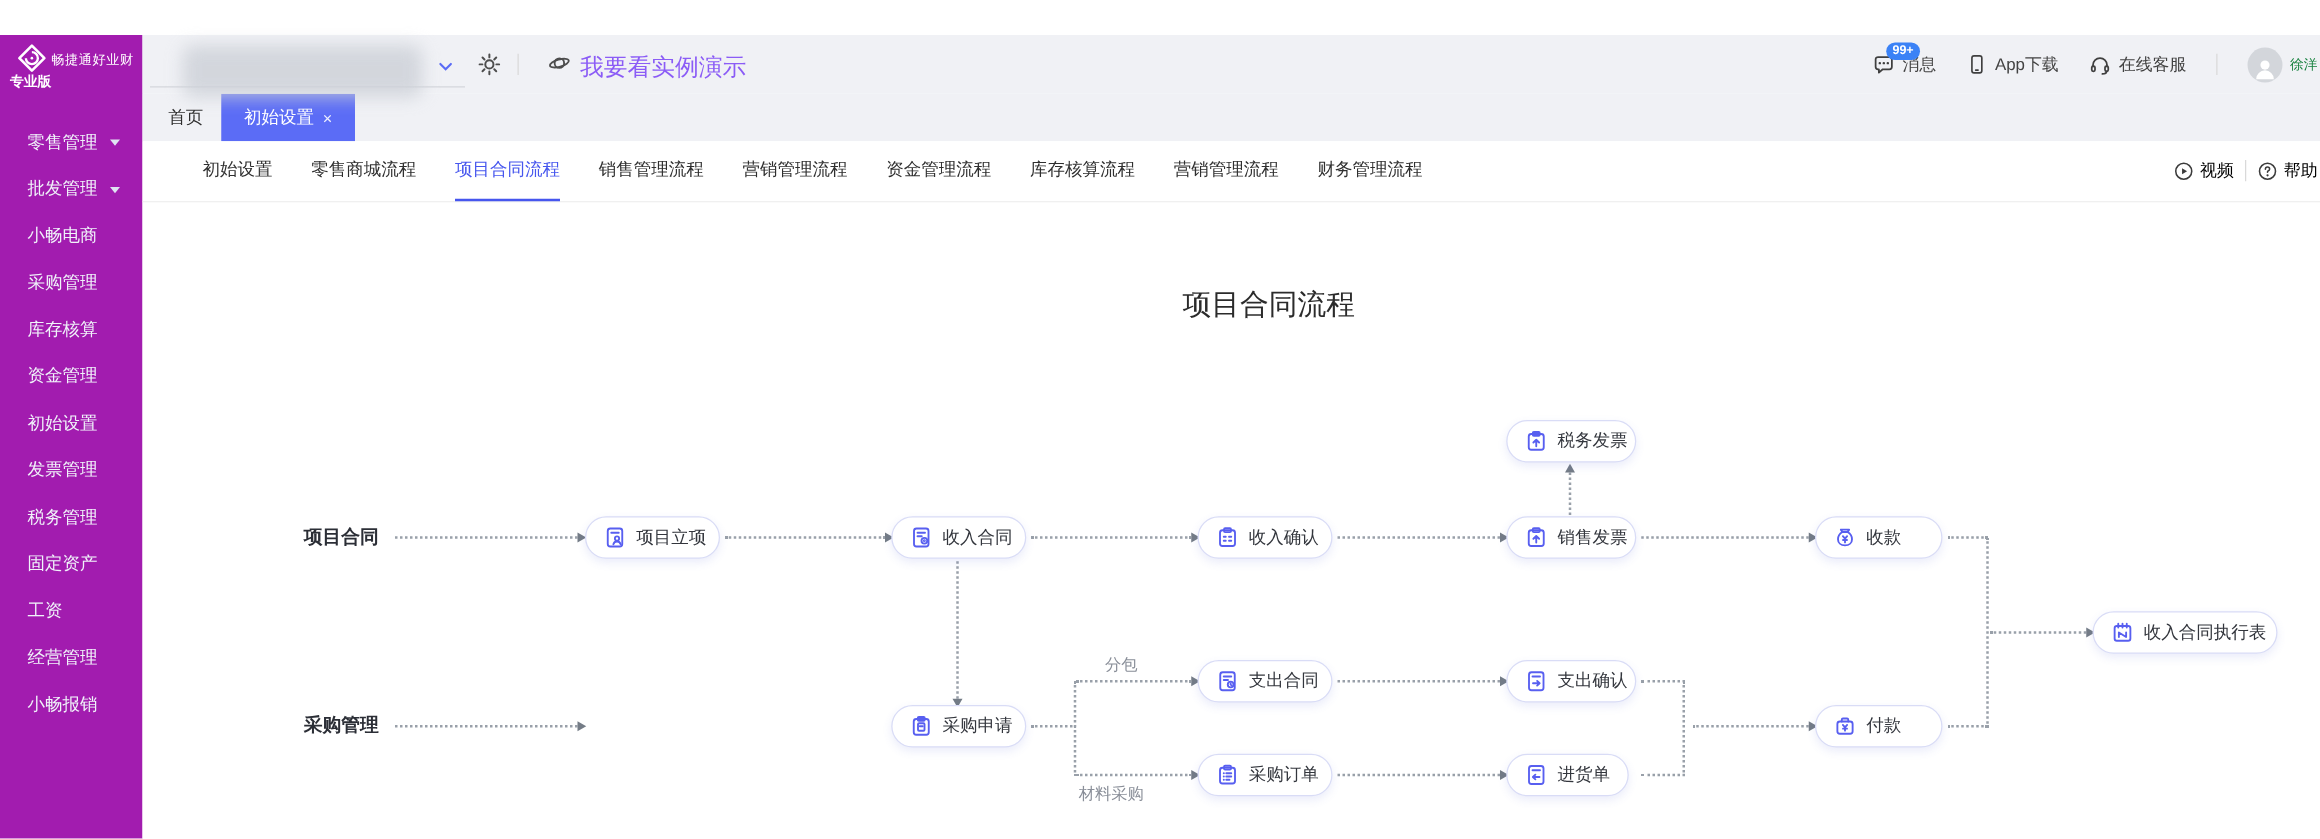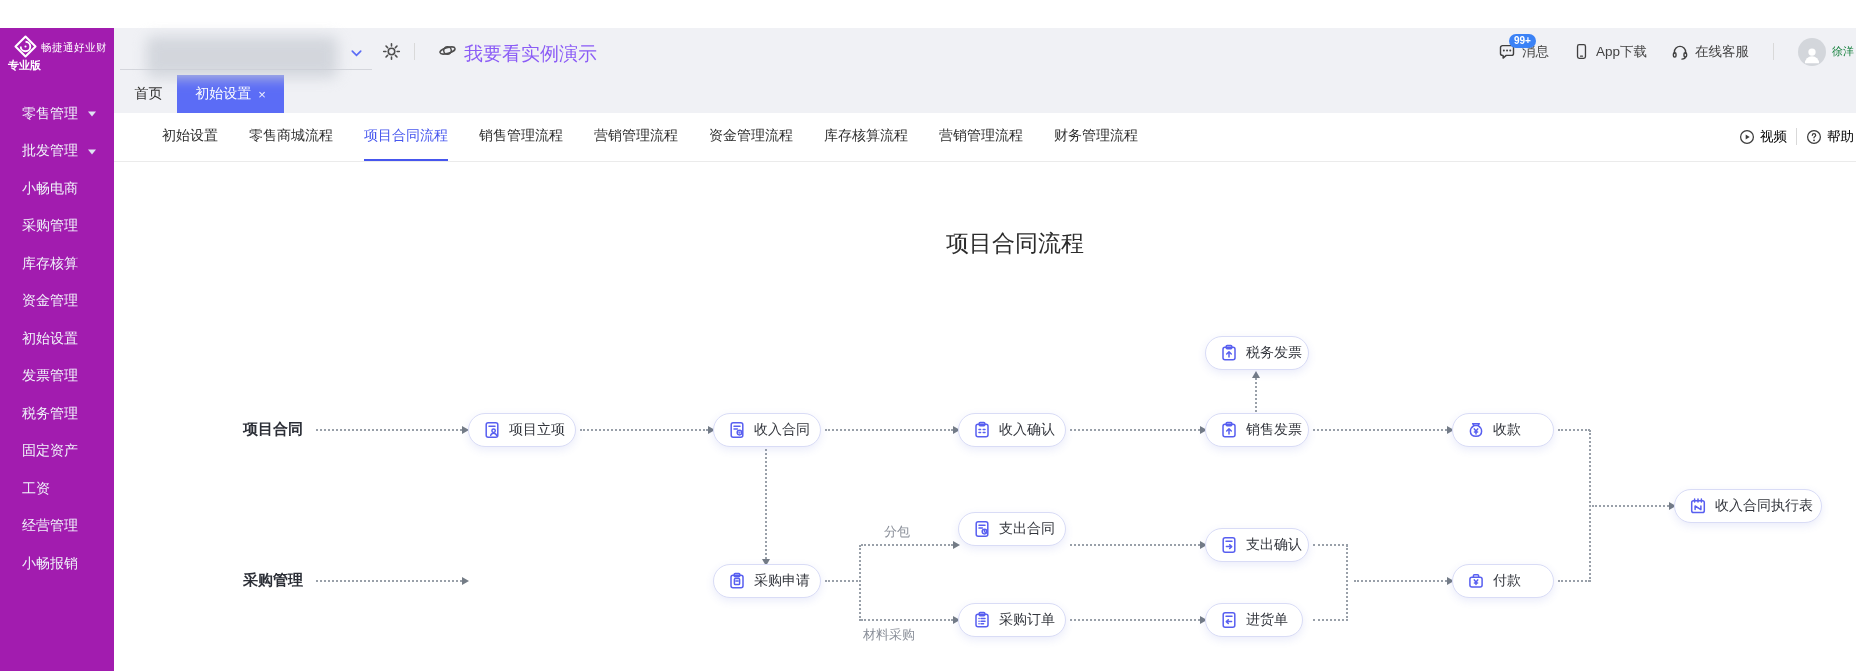--- a/index.html
+++ b/index.html
@@ -347,21 +347,21 @@
               <span class="nicon">
                 <svg width="18" height="18" viewBox="0 0 18 18" fill="none" stroke="#585ff0" stroke-width="1.5" stroke-linecap="round" stroke-linejoin="round">
                   <rect x="3" y="3.2" width="12" height="12.6" rx="2"></rect>
                   <rect x="6.2" y="1.6" width="5.6" height="3.1" rx="0.9"></rect>
                   <rect x="6.4" y="6.6" width="5.2" height="6" rx="0.8"></rect>
                   <path d="M7.8 9h2.4"></path>
                 </svg>
               </span>
               <span>采购申请</span>
             </div>
-            <div class="fnode" style="left:844px;top:350px;width:108px">
+            <div class="fnode" style="left:844px;top:366px;width:108px">
               <span class="nicon">
                 <svg width="18" height="18" viewBox="0 0 18 18" fill="none" stroke="#585ff0" stroke-width="1.5" stroke-linecap="round" stroke-linejoin="round">
                   <rect x="3.2" y="1.8" width="11.6" height="14.4" rx="2"></rect>
                   <path d="M6 5.2h6M6 8h3.4"></path>
                   <circle cx="11.5" cy="11.6" r="2.3"></circle>
                   <path d="M11.5 10.6v1l.8.7"></path>
                 </svg>
               </span>
               <span>支出合同</span>
             </div>

